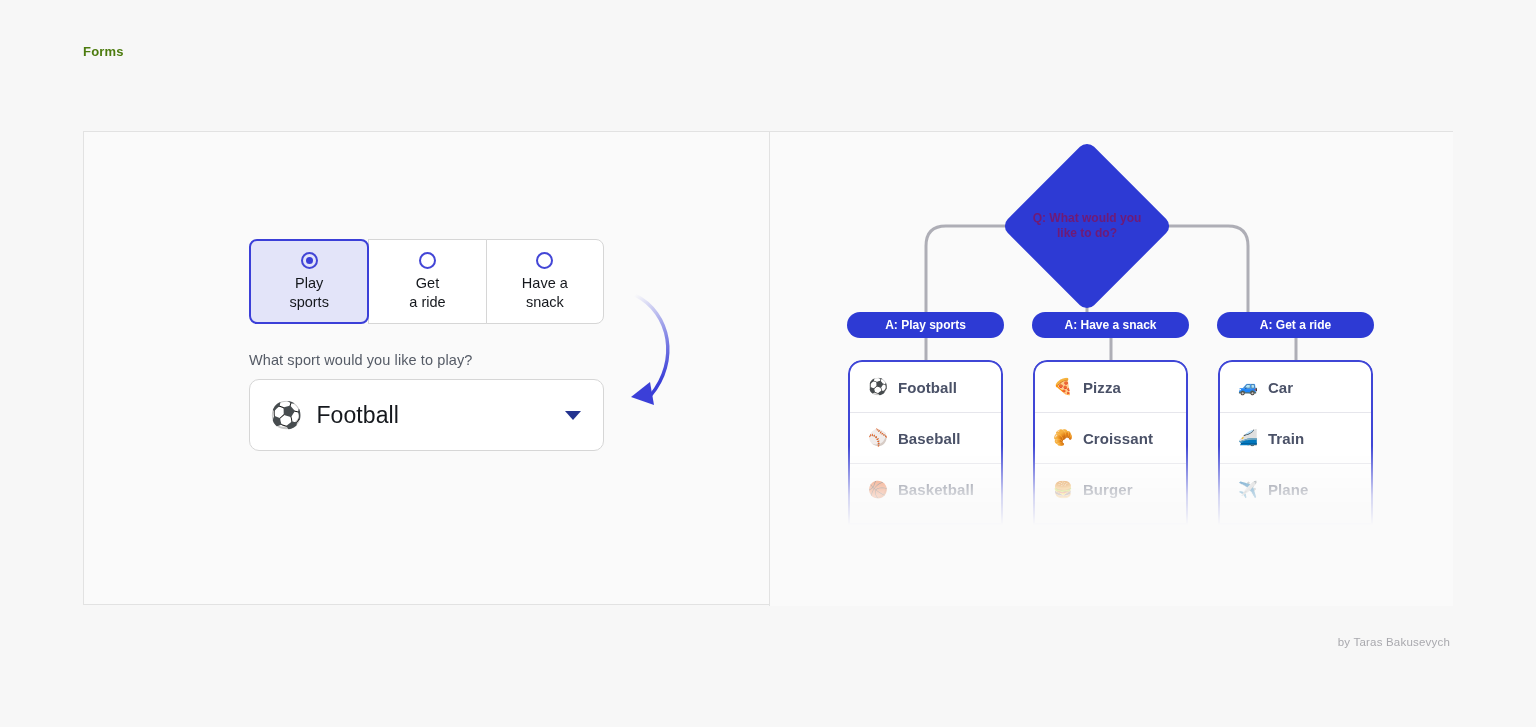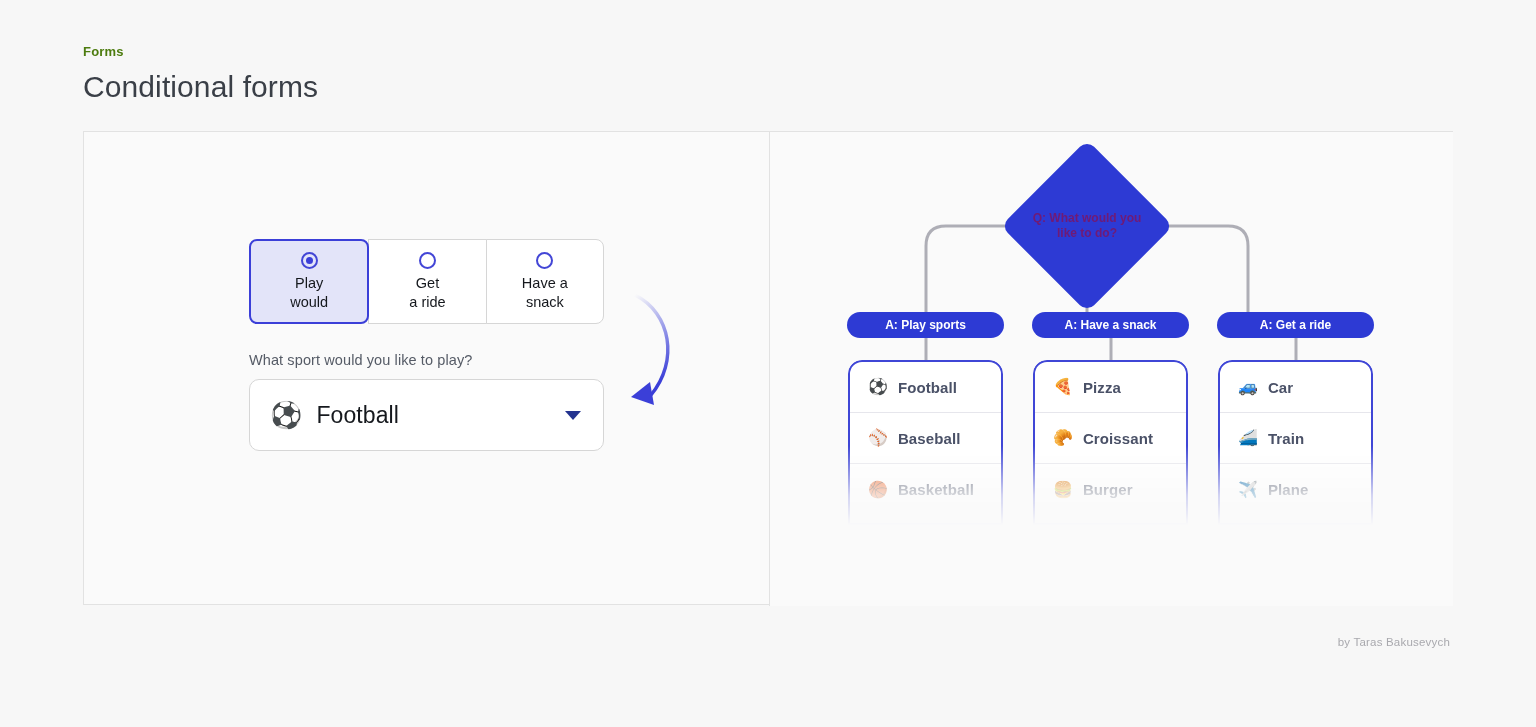--- a/index.html
+++ b/index.html
@@ -135,38 +135,37 @@
     font-size: 11.5px; color: #a9a9ae; letter-spacing: .2px;
   }
 </style>
 </head>
 <body>
 
 <div class="page">
 
   <div class="header">
     <div class="eyebrow">Forms</div>
-    <div class="title">Conditional forms</div>
   </div>
 
   <div class="panel">
     <div class="divider"></div>
 
     <div class="left-pane">
       <div class="form">
 
 
         <div class="radio-row">
           <div class="radio-card selected">
             <span class="radio-mark">
               <span class="radio-dot"></span>
             </span>
             <span class="radio-label">
               <span>Play</span><br>
-              <span>would</span>
+              <span>sports</span>
             </span>
           </div>
           <div class="radio-card">
             <span class="radio-mark"></span>
             <span class="radio-label">
               <span>Get</span><br>
               <span>a ride</span>
             </span>
           </div>
           <div class="radio-card">

